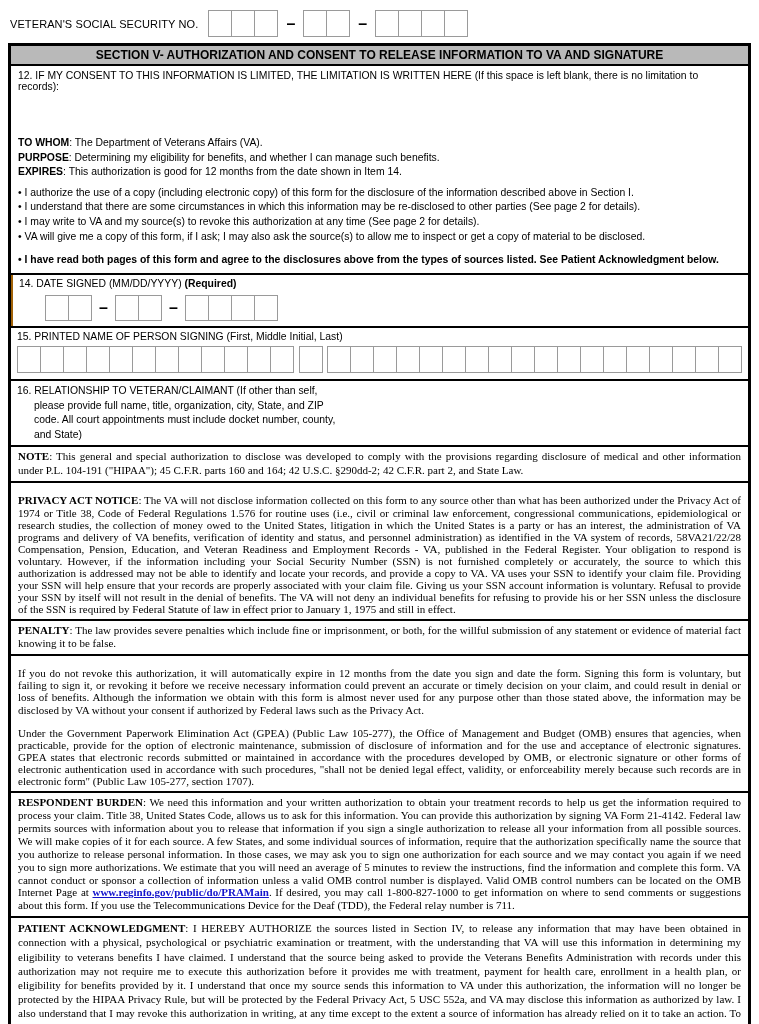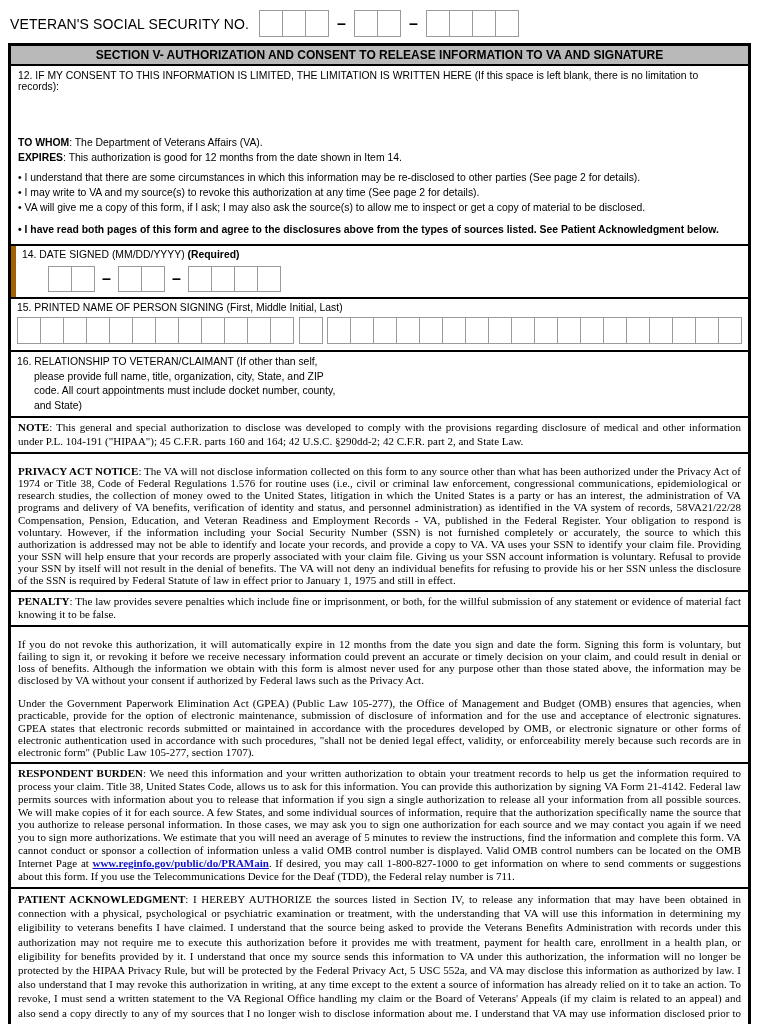--- a/index.html
+++ b/index.html
@@ -1,21 +1,21 @@
 <!DOCTYPE html>
 <html><head>
 <meta charset="utf-8">
 <style>
   * { margin:0; padding:0; box-sizing:border-box; }
   body { background:#ffffff; width:759px; font-family:"Liberation Sans", sans-serif; color:#000; }
   .page { width:759px; min-height:1024px; padding:8px 8px 4px 8px; background:#fff; }
 
   
   .ssn-row { display:flex; align-items:center; gap:10px; padding:2px 0 6px 2px; }
-  .ssn-label { font-size:14px; letter-spacing:0.1px; }
+  .ssn-label { font-size:11px; letter-spacing:0.1px; }
   .boxrow { display:flex; align-items:center; gap:8px; }
   .boxgroup { display:flex; }
   .cell { width:24px; height:27px; border:1px solid #9a9a9a; margin-left:-1px; background:#fff; }
   .cell:first-child { margin-left:0; }
   .dash { font-weight:bold; font-size:16px; line-height:1; }
 
   
   .form-table { border:3px solid #000; }
   .section-header { background:#b9b9b9; border-bottom:2px solid #000; text-align:center; font-weight:bold; font-size:12px; padding:2px 0; }
 
@@ -28,21 +28,21 @@
   .limitation-area { height:42px; }
   .info-line { line-height:14.5px; }
   .info-line b { font-weight:bold; }
   .bullets { margin-top:6px; }
   .bullet { line-height:14.8px; padding-left:10px; text-indent:-10px; }
   .bullet.bold { font-weight:bold; margin-top:8px; }
 
   
   .sig-row { display:flex; }
   .sig-cell { width:57%; padding:3px 6px; min-height:54px; }
-  .date-cell { width:43%; border-left:5px solid #a16207; padding:3px 6px; }
+  .date-cell { width:43%; border-left:2px solid #a16207; padding:3px 6px; }
   .field-label { font-size:10.4px; }
   .field-label b { font-weight:bold; }
   .date-boxes { display:flex; align-items:center; gap:7px; margin:6px 0 2px 26px; }
   .date-boxes .cell { height:26px; }
 
   
   .item15 { padding:3px 6px 6px 6px; }
   .name-boxes { display:flex; align-items:center; margin-top:4px; }
   .name-boxes .gap { width:13px; }
   .grow-group { flex:1; }
@@ -91,22 +91,24 @@
   </div>
 
   <div class="form-table">
 
     <div class="section-header">SECTION V- AUTHORIZATION AND CONSENT TO RELEASE INFORMATION TO VA AND SIGNATURE</div>
 
     <div class="row item12">
       <div class="item12-prompt">12. IF MY CONSENT TO THIS INFORMATION IS LIMITED, THE LIMITATION IS WRITTEN HERE (If this space is left blank, there is no limitation to records):</div>
       <div class="limitation-area"></div>
       <div class="info-line"><b>TO WHOM</b><span>: The Department of Veterans Affairs (VA).</span></div>
+      <div class="info-line"><b>PURPOSE</b><span>:  Determining my eligibility for benefits, and whether I can manage such benefits.</span></div>
       <div class="info-line"><b>EXPIRES</b><span>: This authorization is good for 12 months from the date shown in Item 14.</span></div>
       <div class="bullets">
+        <div class="bullet">• I authorize the use of a copy (including electronic copy) of this form for the disclosure of the information described above in Section I.</div>
         <div class="bullet">• I understand that there are some circumstances in which this information may be re-disclosed to other parties (See page 2 for details).</div>
         <div class="bullet">• I may write to VA and my source(s) to revoke this authorization at any time (See page 2 for details).</div>
         <div class="bullet">• VA will give me a copy of this form, if I ask; I may also ask the source(s) to allow me to inspect or get a copy of material to be disclosed.</div>
         <div class="bullet bold">• I have read both pages of this form and agree to the disclosures above from the types of sources listed. See Patient Acknowledgment below.</div>
       </div>
     </div>
 
     <div class="row sig-row">
       <div class="date-cell">
         <div class="field-label"><span>14. DATE SIGNED (MM/DD/YYYY) </span><b>(Required)</b></div>

